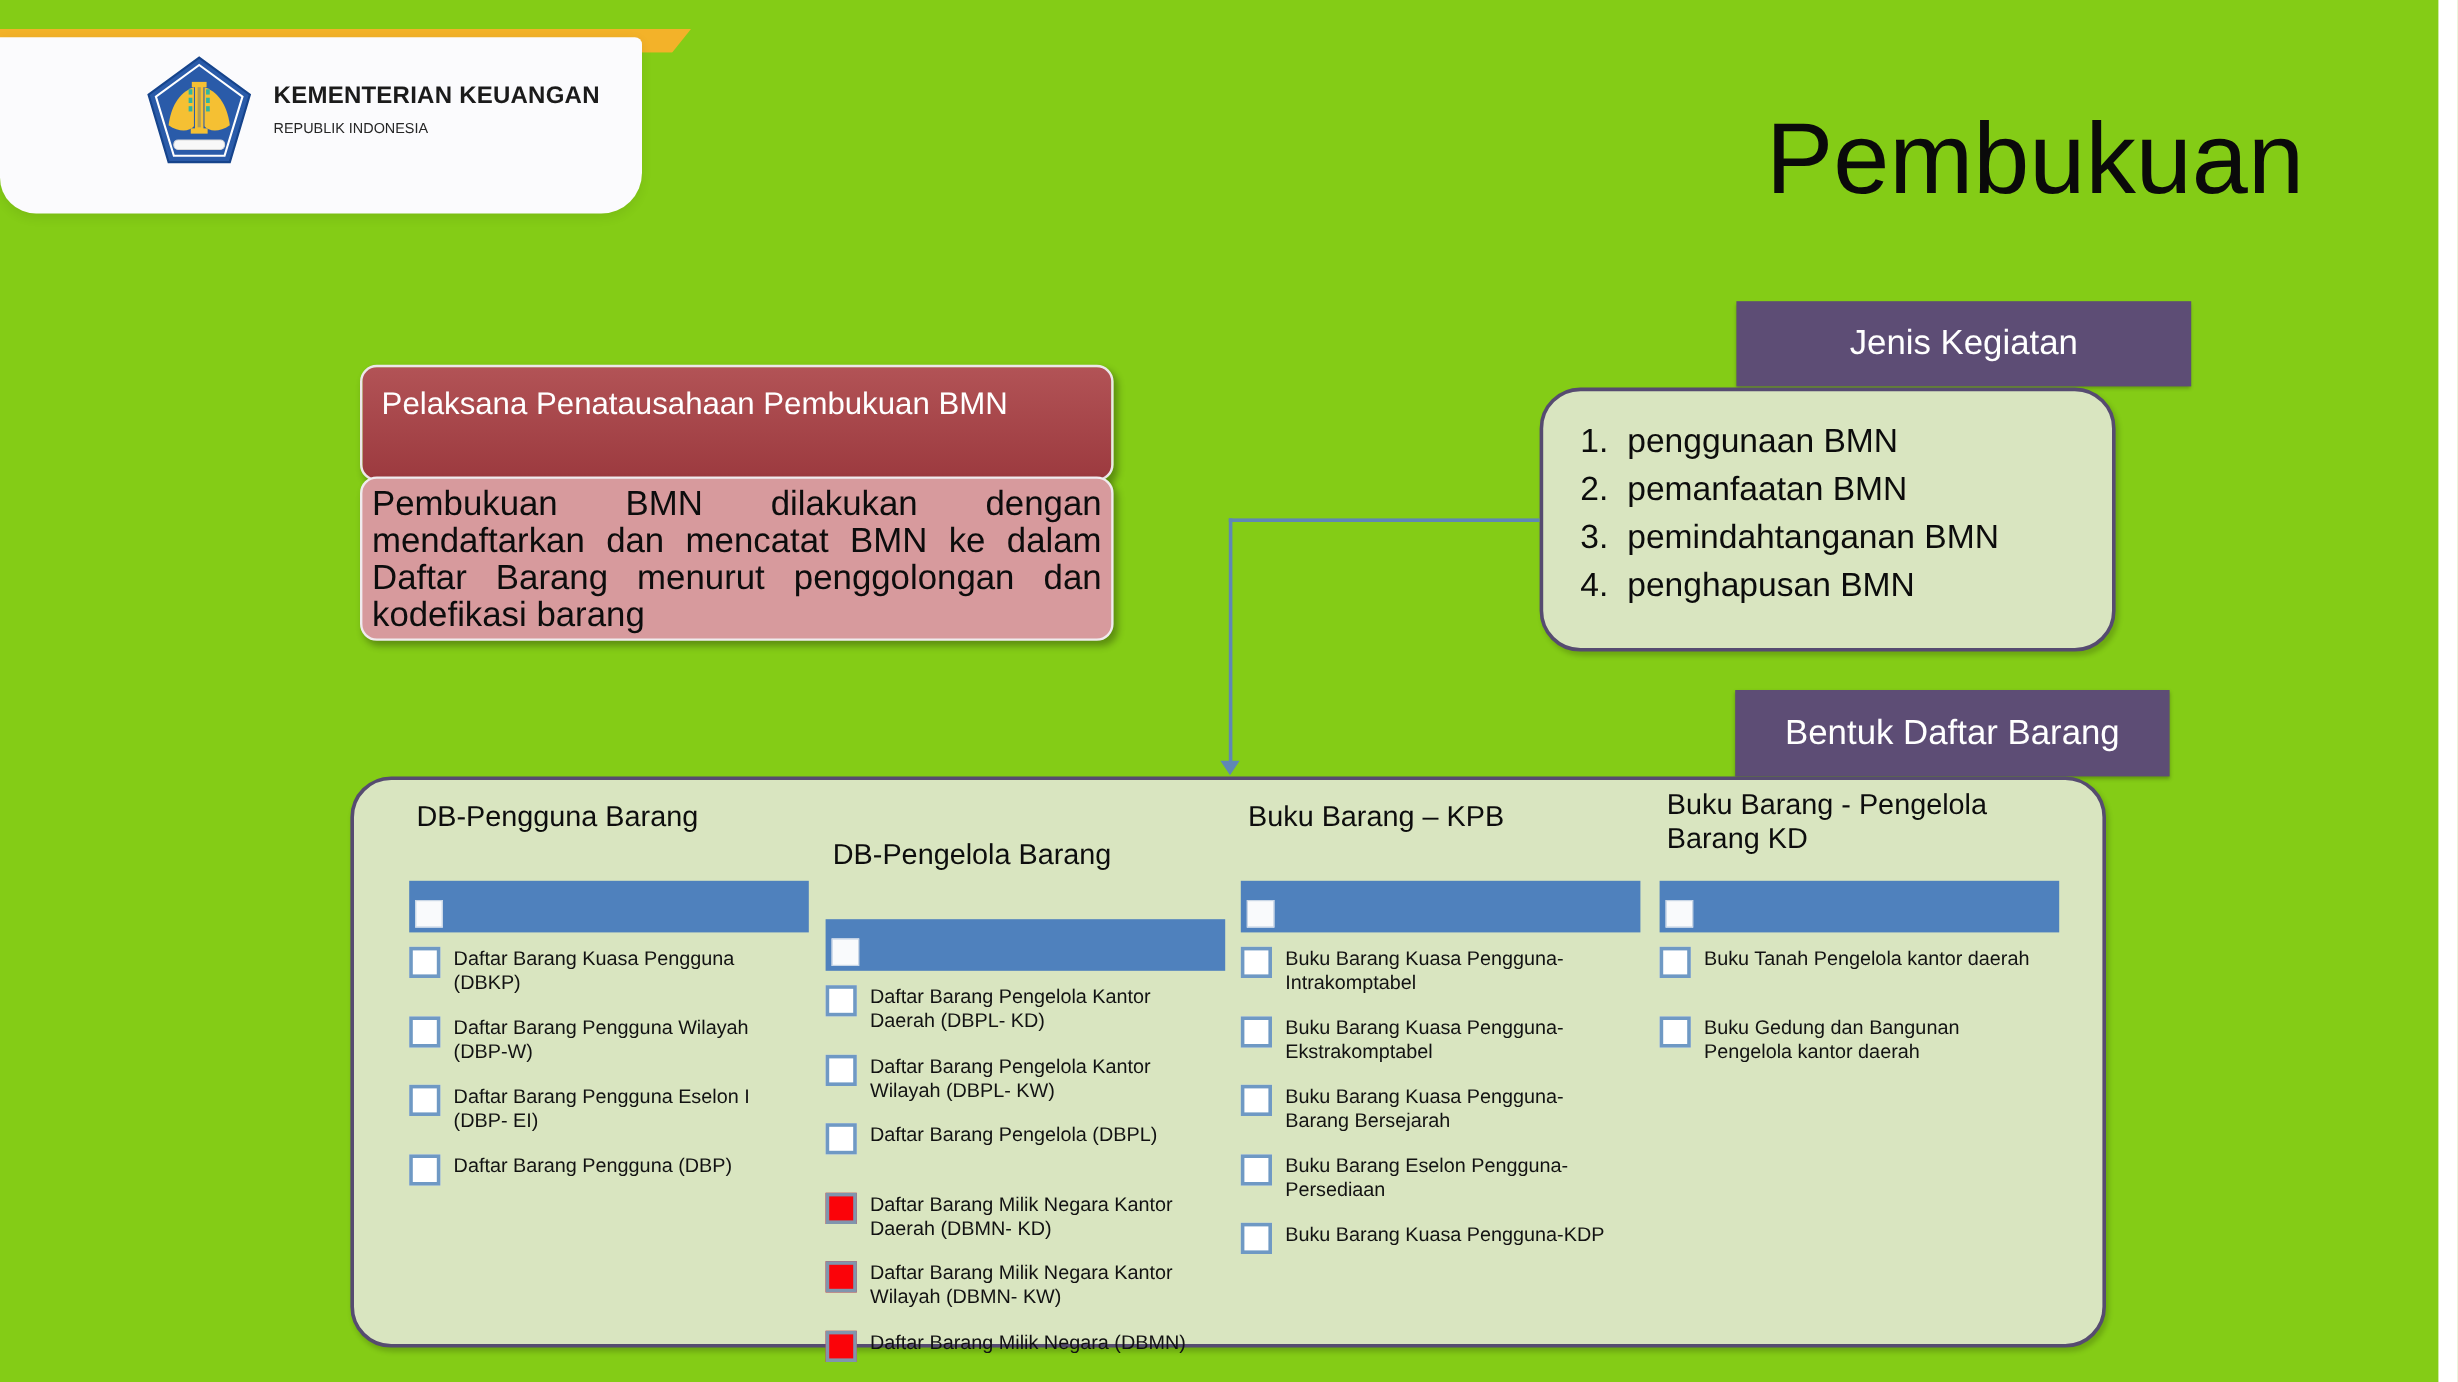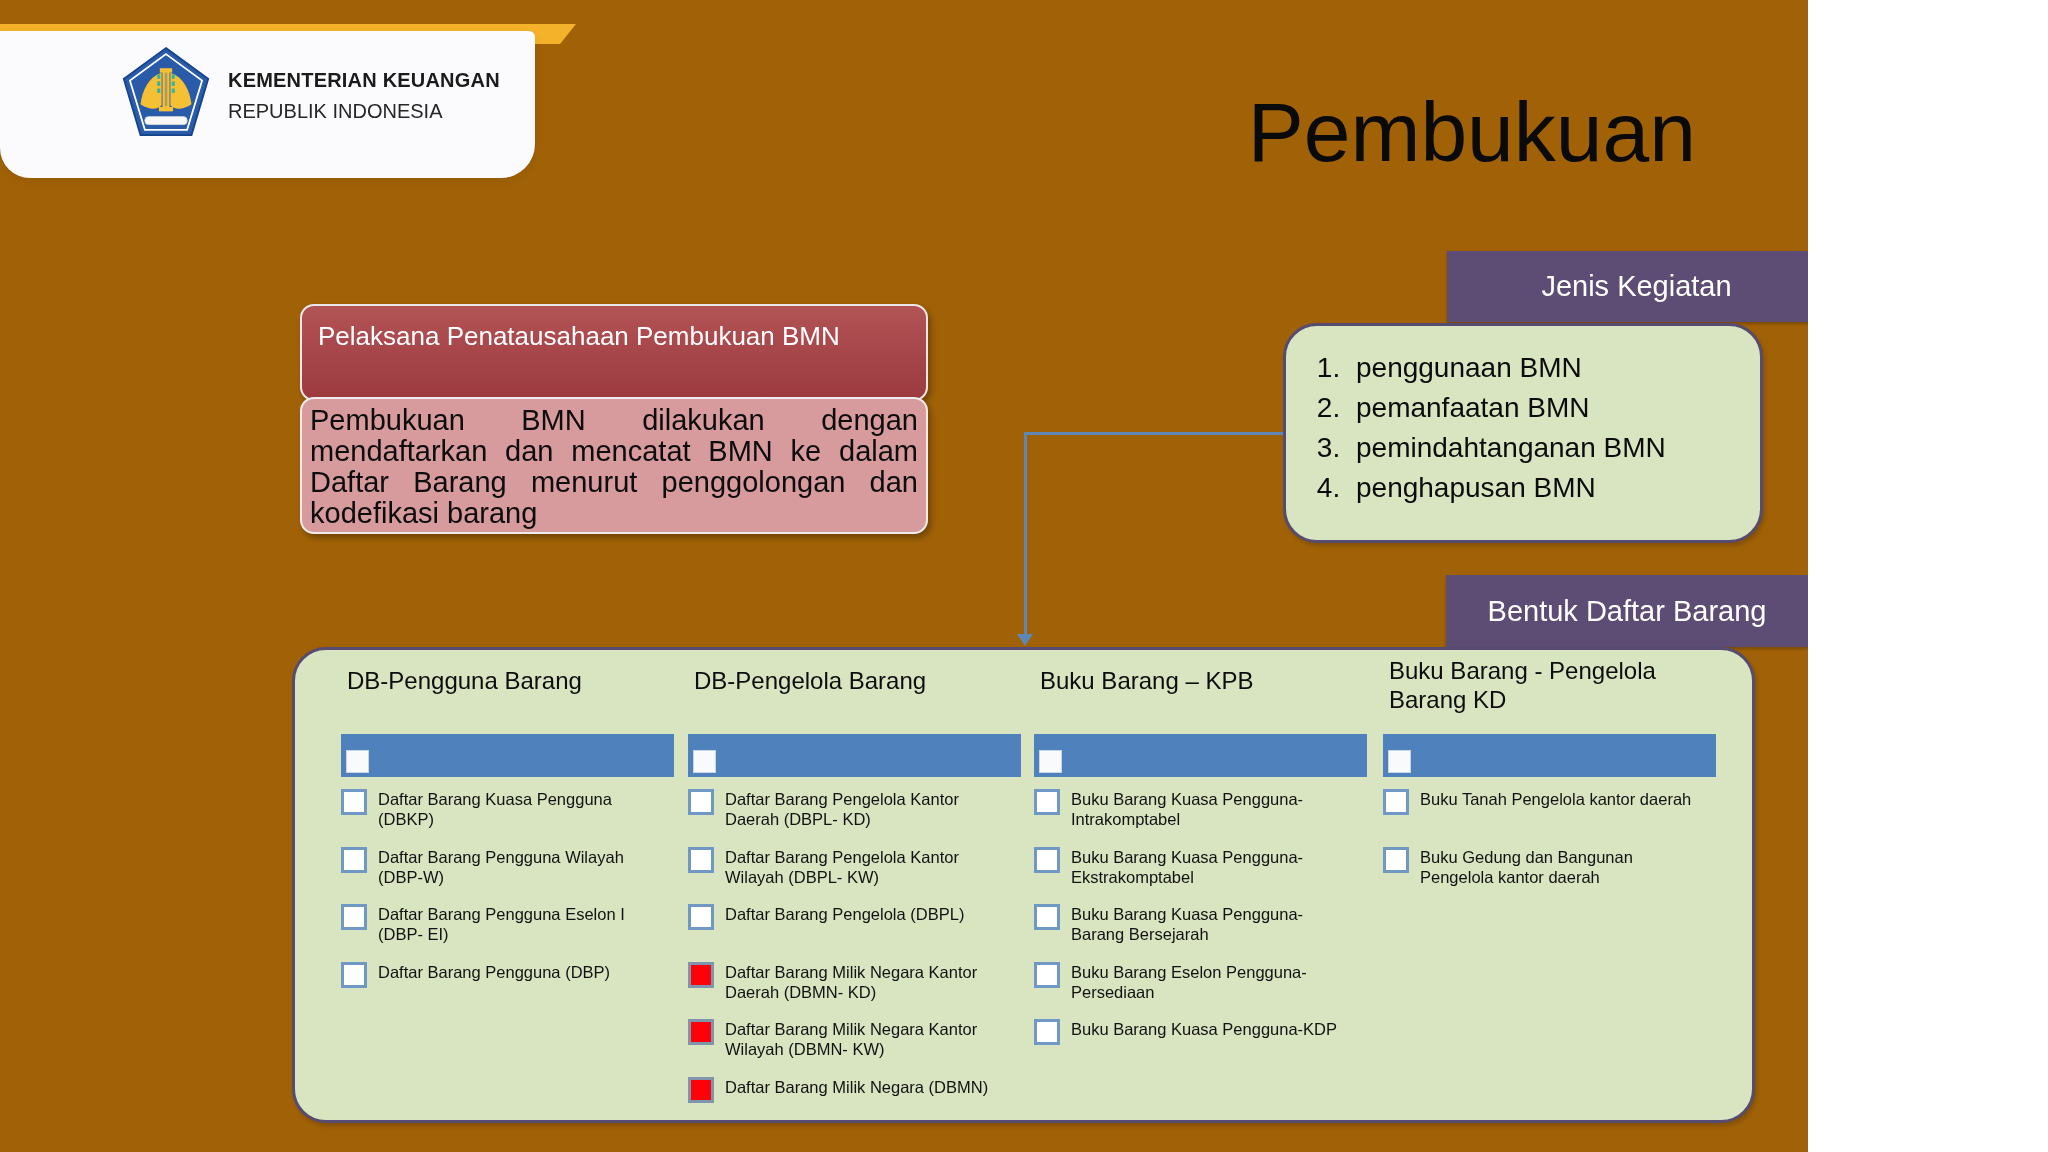--- a/index.html
+++ b/index.html
@@ -9,32 +9,32 @@
     --green:#D9E5C0;
     --blue:#4F81BD;
     --cbblue:#6F99C4;
     --cbred:#FB0309;
     --conn:#5F87B5;
     --redbox-top:#B25356;
     --redbox-bot:#9C3A3F;
     --pink:#D79A9D;
   }
   html,body{margin:0;padding:0;background:#ffffff;}
-  .slide{position:relative;width:1808px;height:1152px;background:#a16207;overflow:hidden;
+  .slide{position:relative;width:2032px;height:1152px;background:#84cc16;overflow:hidden;
          font-family:"Liberation Sans",sans-serif;color:#111;}
 
   
   .topbar{position:absolute;left:0;top:24px;width:576px;height:20px;background:var(--yellow);
           clip-path:polygon(0 0,100% 0,calc(100% - 16px) 100%,0 100%);}
   .logocard{position:absolute;left:0;top:31px;width:535px;height:147px;background:#fbfbfd;
             border-radius:0 6px 34px 30px;box-shadow:0 3px 9px rgba(0,0,0,.08);}
   .logo{position:absolute;left:122px;top:15px;}
   .logotext{position:absolute;left:228px;top:38px;}
   .logotext .l1{font-size:20px;font-weight:bold;color:#1b1b1b;letter-spacing:.2px;}
-  .logotext .l2{font-size:20px;color:#262626;margin-top:8px;}
+  .logotext .l2{font-size:12px;color:#262626;margin-top:8px;}
 
   
   .title{position:absolute;top:84px;right:112px;margin:0;font-size:84px;font-weight:400;color:#0a0a0a;text-align:right;}
 
   
   .hdr{position:absolute;background:var(--purple);color:#fff;display:flex;align-items:center;
        justify-content:center;font-size:29px;box-shadow:0 2px 3px rgba(0,0,0,.25);margin-left:34px;}
   .jenis-hdr{left:1413px;top:251px;width:379px;height:71px;}
   .bentuk-hdr{left:1412px;top:575px;width:362px;height:72px;}
 
@@ -58,21 +58,21 @@
   
   .conn-h{position:absolute;left:1024px;top:432px;width:259px;height:2.5px;background:var(--conn);}
   .conn-v{position:absolute;left:1024px;top:432px;width:2.5px;height:203px;background:var(--conn);}
   .conn-a{position:absolute;left:1017px;top:634px;width:0;height:0;
           border-left:8px solid transparent;border-right:8px solid transparent;
           border-top:12px solid var(--conn);}
 
   
   .big-panel{left:292px;top:647px;width:1463px;height:476px;}
   .col{position:absolute;top:0;height:100%;width:340px;}
-  .c0{left:46px;}.c1{left:393px;}.c2{left:739px;}.c3{left:1088px;}
+  .c0{left:46px;}.c1{left:393px;margin-top:32px;}.c2{left:739px;}.c3{left:1088px;}
   .col-title{position:absolute;left:6px;top:16px;width:333px;font-size:24px;color:#0d0d0d;line-height:29px;}
   .c3 .col-title{top:6px;}
   .col-bar{position:absolute;left:0;top:84px;width:333px;height:43px;background:var(--blue);}
   .bar-cb{position:absolute;left:5px;bottom:4px;width:23px;height:23px;background:#f9fafc;
           border:1px solid #c9d6e6;box-sizing:border-box;}
   .row{position:absolute;left:0;display:flex;align-items:flex-start;}
   .r0{top:139px}.r1{top:197px}.r2{top:254px}.r3{top:312px}.r4{top:369px}.r5{top:427px}
   .cb{flex:none;width:20px;height:20px;border:3px solid var(--cbblue);background:#fff;}
   .cb.checked{background:var(--cbred);border-color:#8095AD;}
   .lbl{margin-left:11px;margin-top:1px;font-size:16.5px;line-height:19.5px;color:#121212;}

